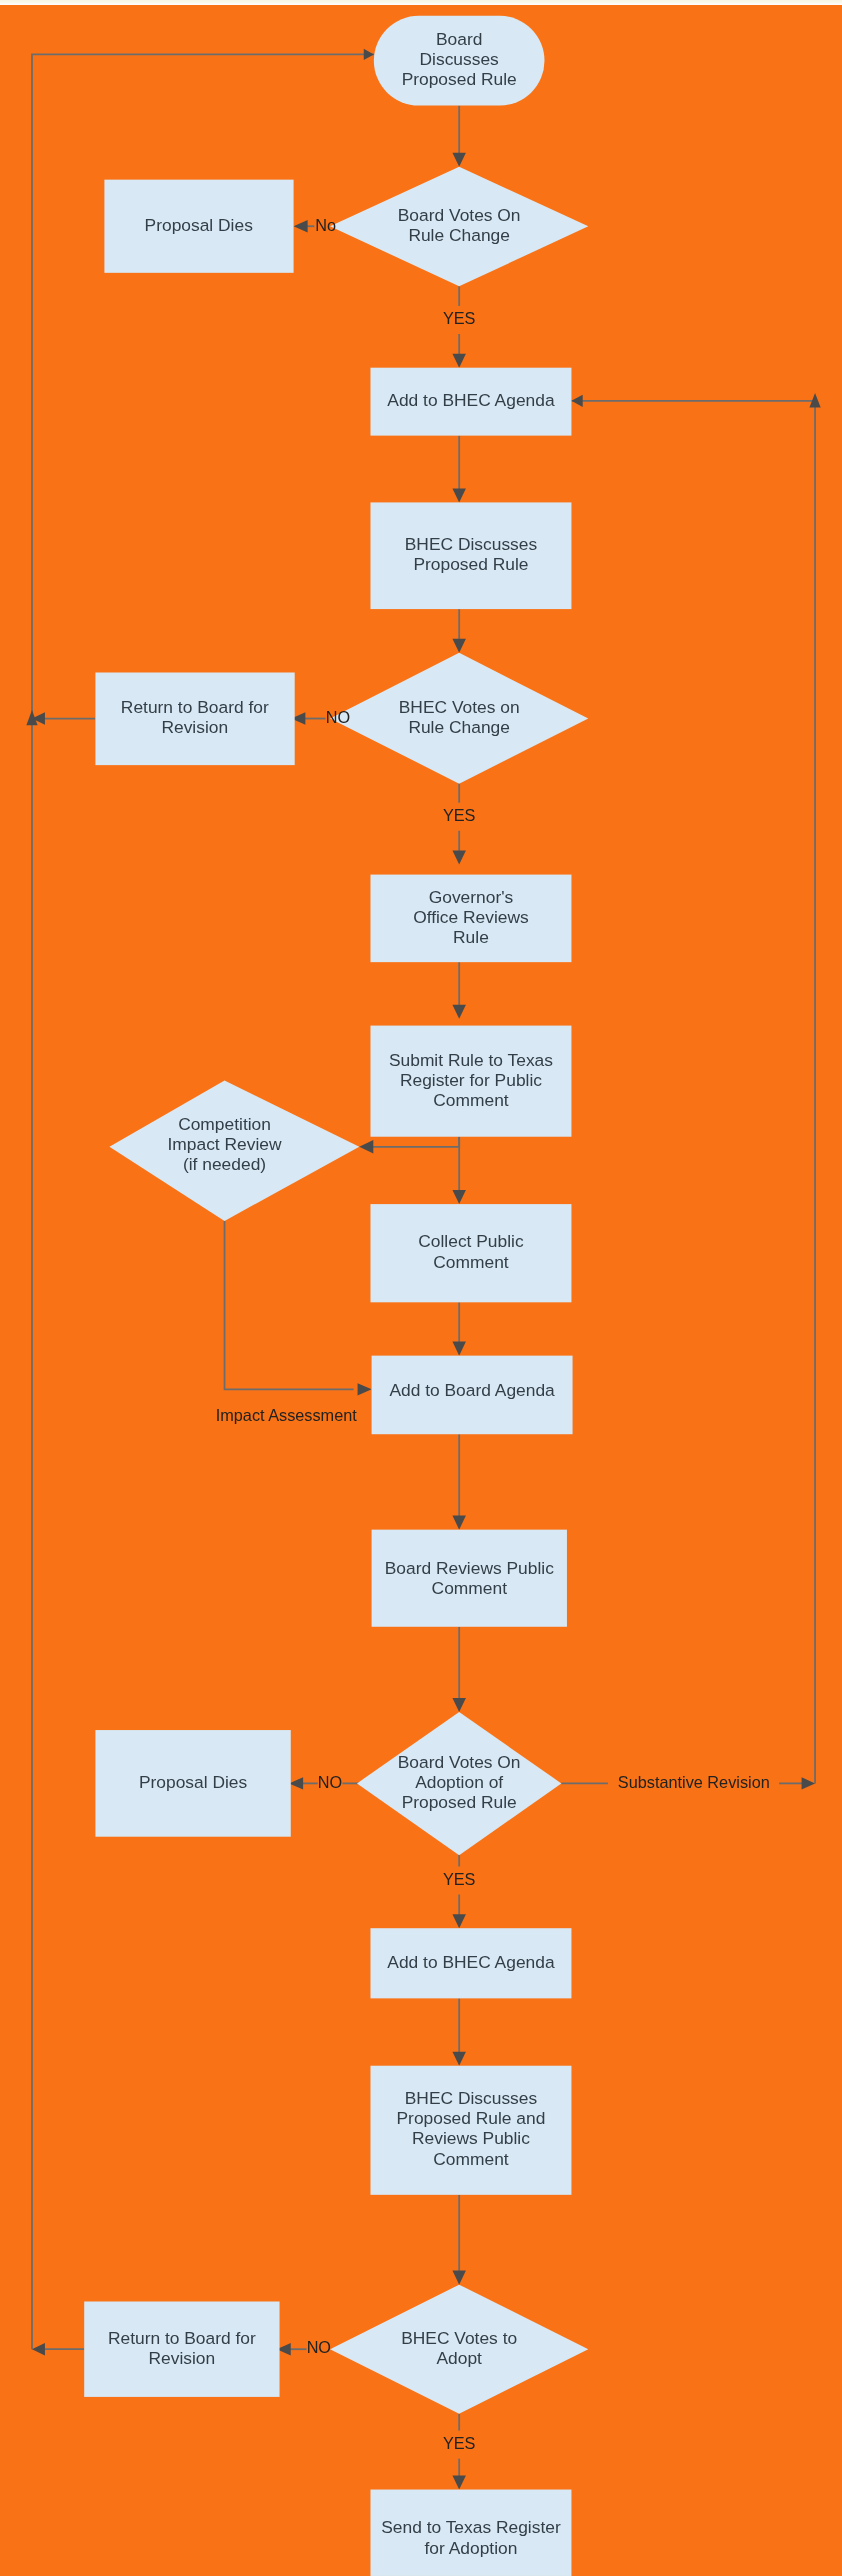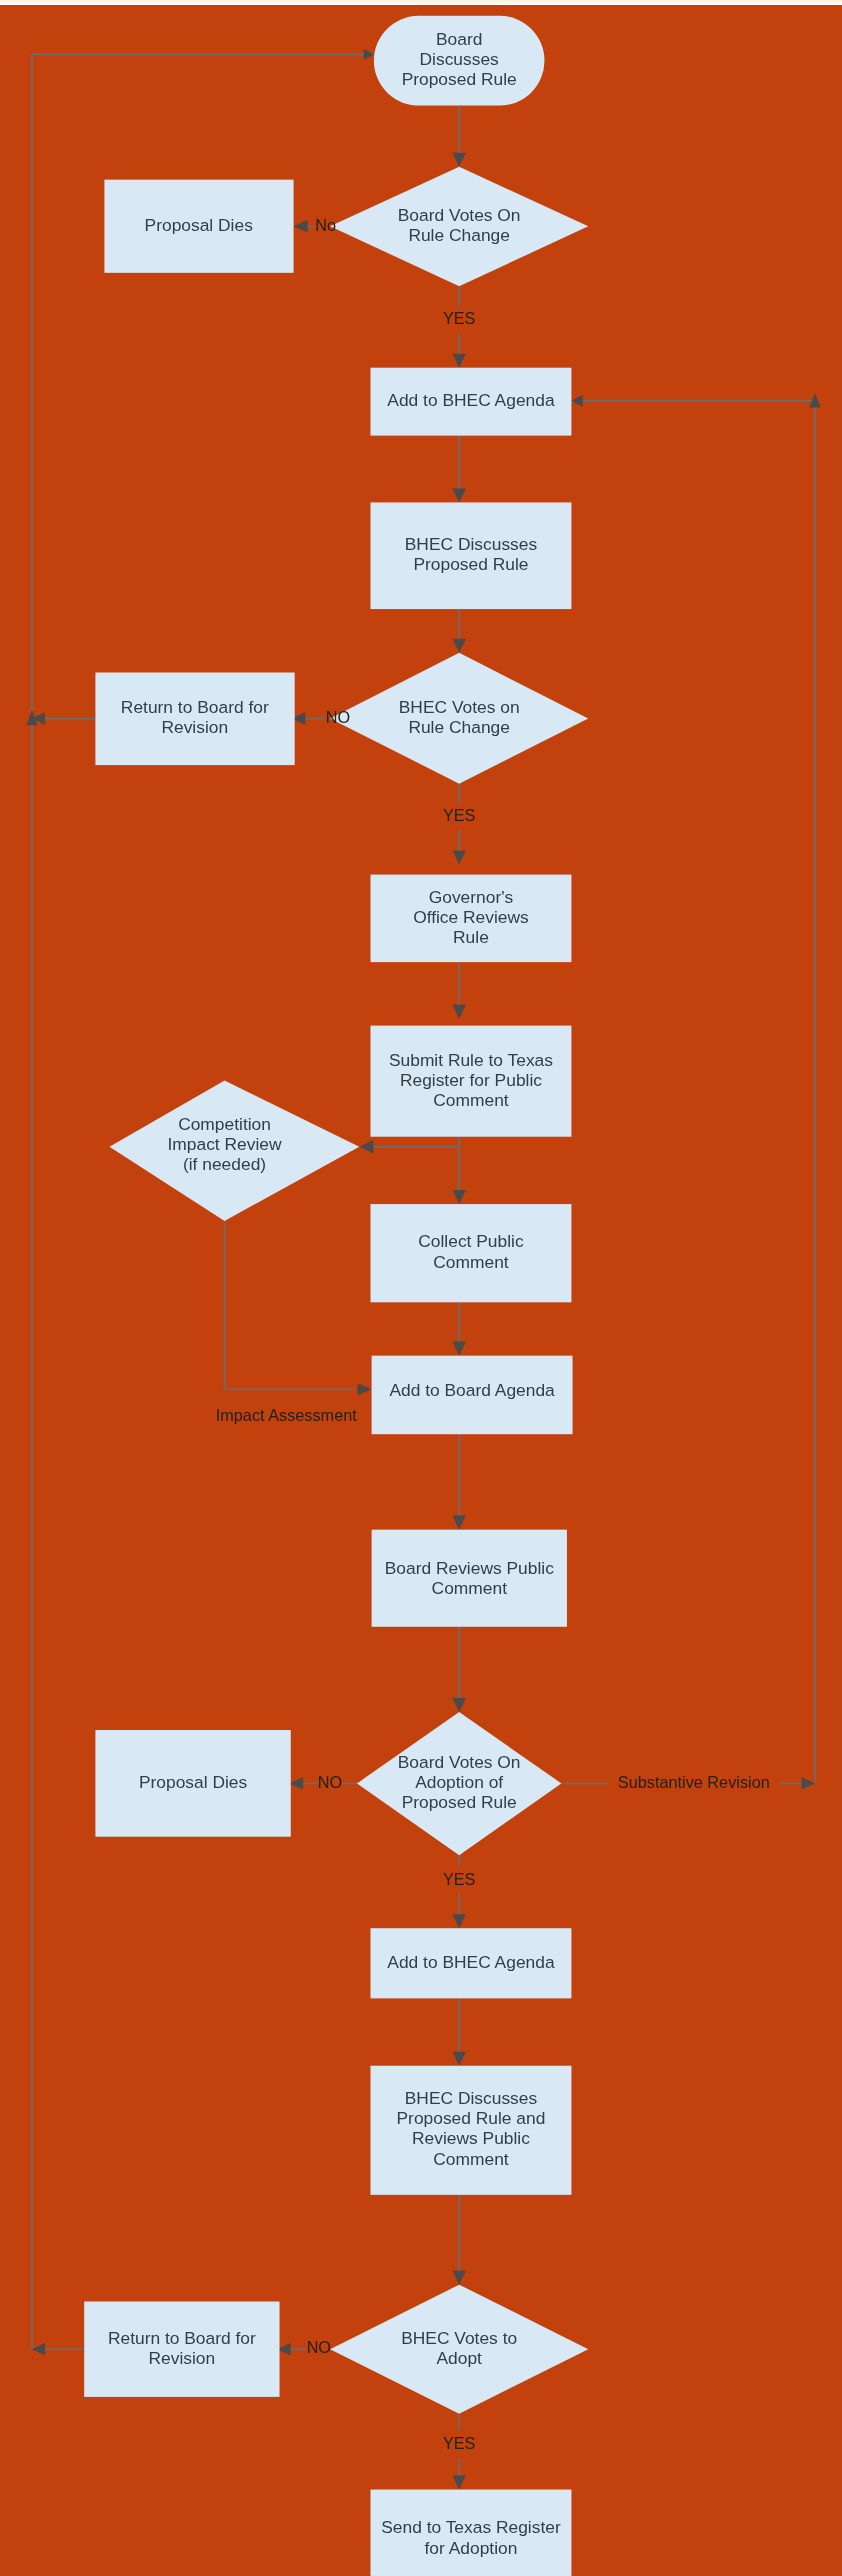--- a/index.html
+++ b/index.html
@@ -8,21 +8,21 @@
     padding: 0;
     background: #ffffff;
   }
   body {
     font-family: "Liberation Sans", sans-serif;
   }
   #flowchart-root {
     position: relative;
     width: 842px;
     height: 2576px;
-    background: #c2410c;
+    background: #f97316;
     overflow: hidden;
   }
   #top-band {
     position: absolute;
     left: 0;
     top: 0;
     width: 842px;
     height: 5px;
     background: linear-gradient(to bottom, #f7f4e2 0%, #fbfaf0 60%, #ffffff 100%);
   }

